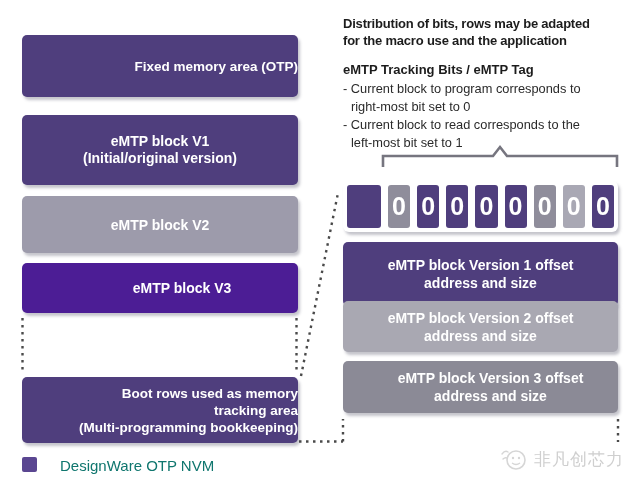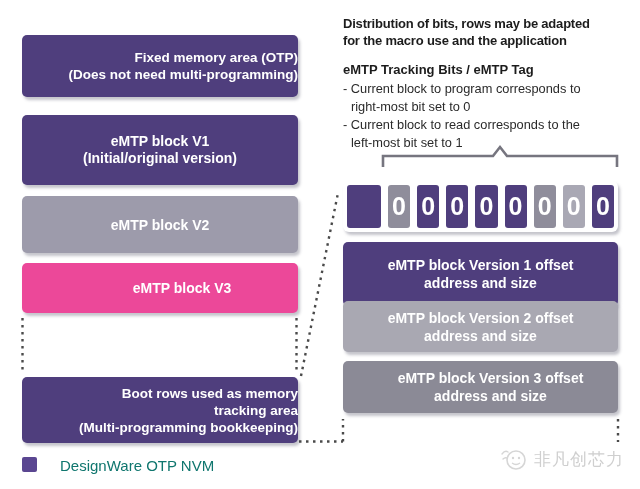--- a/index.html
+++ b/index.html
@@ -66,30 +66,29 @@
   }
   .watermark-text { font-size:17px; letter-spacing:1px; white-space:nowrap; }
 </style>
 </head>
 <body>
 
 <div class="canvas">
 
   <div class="blk" id="blk-fixed" style="background-color: rgb(79, 62, 125);">
     <span>Fixed memory area (OTP)</span>
-    <span>(Does not need multi-programming)</span>
   </div>
   <div class="blk" id="blk-v1" style="background-color: rgb(79, 62, 125);">
     <span>eMTP block V1</span>
     <span>(Initial/original version)</span>
   </div>
   <div class="blk" id="blk-v2" style="background-color: rgb(157, 155, 171);">
     <span>eMTP block V2</span>
   </div>
-  <div class="blk" id="blk-v3" style="background-color: #ec4899; padding-left: 44px;">
+  <div class="blk" id="blk-v3" style="background-color: #4c1d95; padding-left: 44px;">
     <span>eMTP block V3</span>
   </div>
   <div class="blk" id="blk-boot" style="background-color: rgb(79, 62, 125); align-items: flex-end;">
     <span>Boot rows used as memory</span>
     <span>tracking area</span>
     <span>(Multi-programming bookkeeping)</span>
   </div>
 
   <div class="legend-swatch" style="background-color: rgb(90, 70, 145);"></div>
   <div class="legend-label">DesignWare OTP NVM</div>

